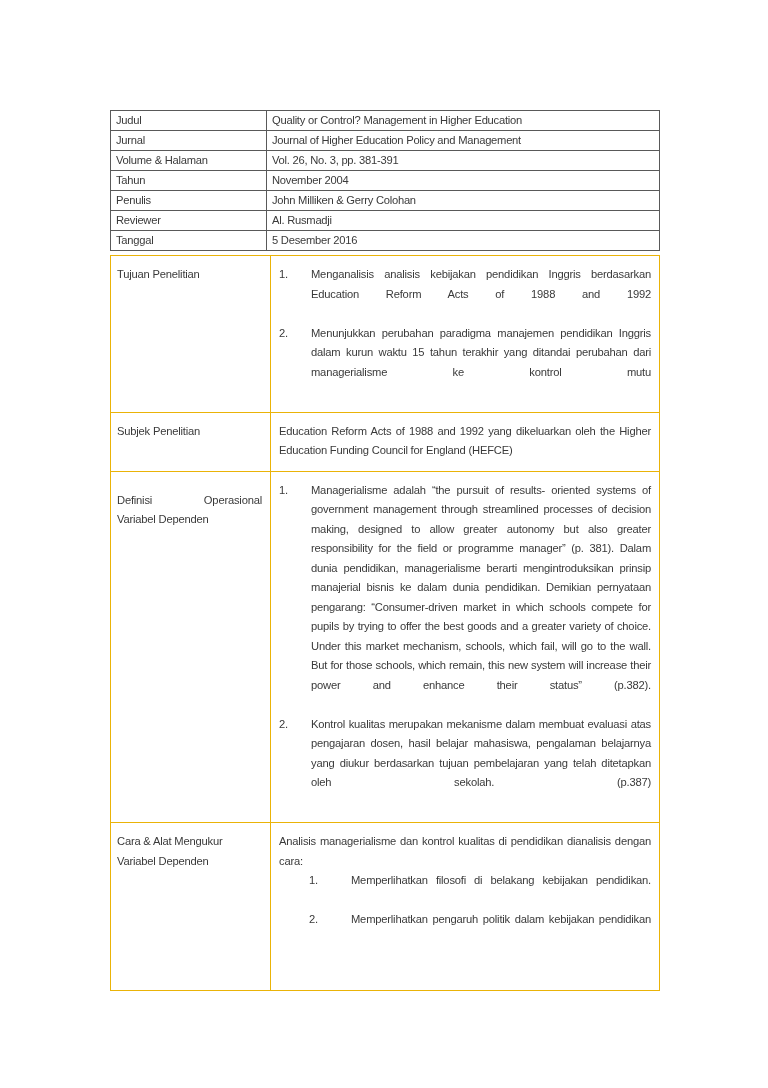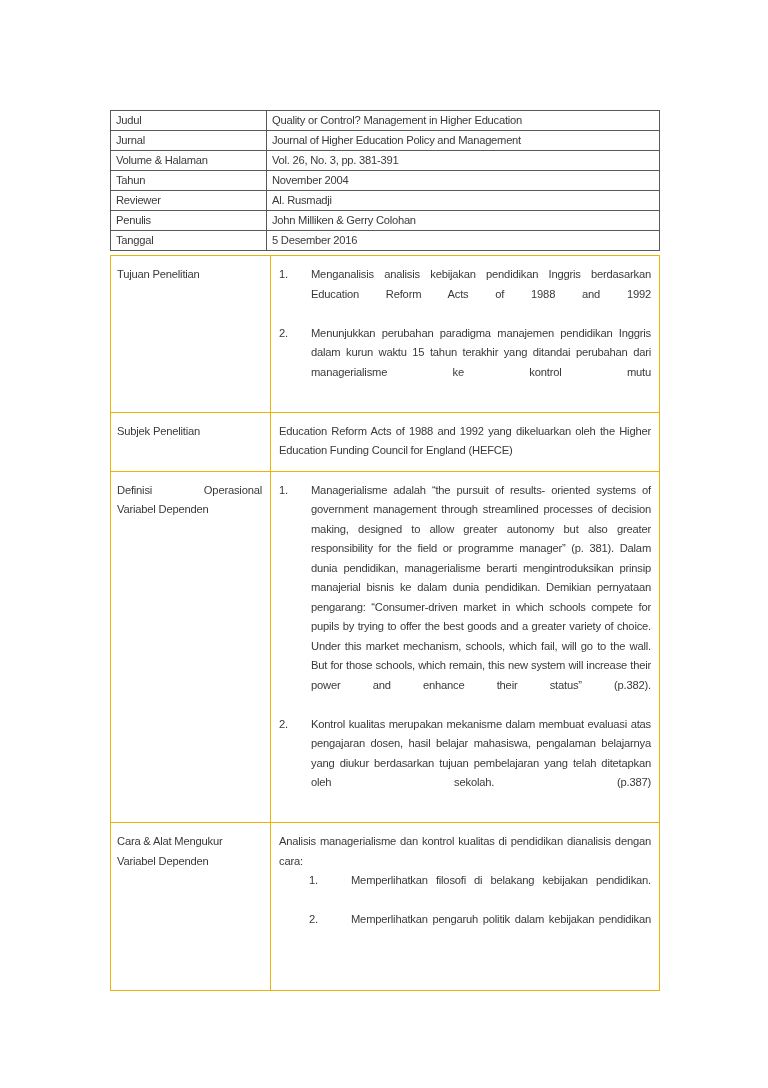--- a/index.html
+++ b/index.html
@@ -65,20 +65,21 @@
   .review-table td.label {
     width: 145px;
     padding: 9px 8px 9px 6px;
   }
   .review-table td.body {
     padding: 9px 8px 10px 8px;
   }
   .label-just {
     text-align: justify;
     text-align-last: justify;
+    margin-top: 10px;
   }
   .label-plain { text-align: left; }
 
   
   ol.num {
     margin: 0;
     padding: 0;
     list-style: none;
   }
   ol.num > li {
@@ -135,26 +136,26 @@
       </tr>
       <tr>
         <td class="key">Volume &amp; Halaman</td>
         <td class="val">Vol. 26, No. 3, pp. 381-391</td>
       </tr>
       <tr>
         <td class="key">Tahun</td>
         <td class="val">November 2004</td>
       </tr>
       <tr>
+        <td class="key">Penulis</td>
+        <td class="val">John Milliken &amp; Gerry Colohan</td>
+      </tr>
+      <tr>
         <td class="key">Reviewer</td>
         <td class="val">Al. Rusmadji</td>
-      </tr>
-      <tr>
-        <td class="key">Penulis</td>
-        <td class="val">John Milliken &amp; Gerry Colohan</td>
       </tr>
       <tr>
         <td class="key">Tanggal</td>
         <td class="val">5 Desember 2016</td>
       </tr>
     </tbody>
   </table>
 
   <table class="review-table">
     <tbody>

